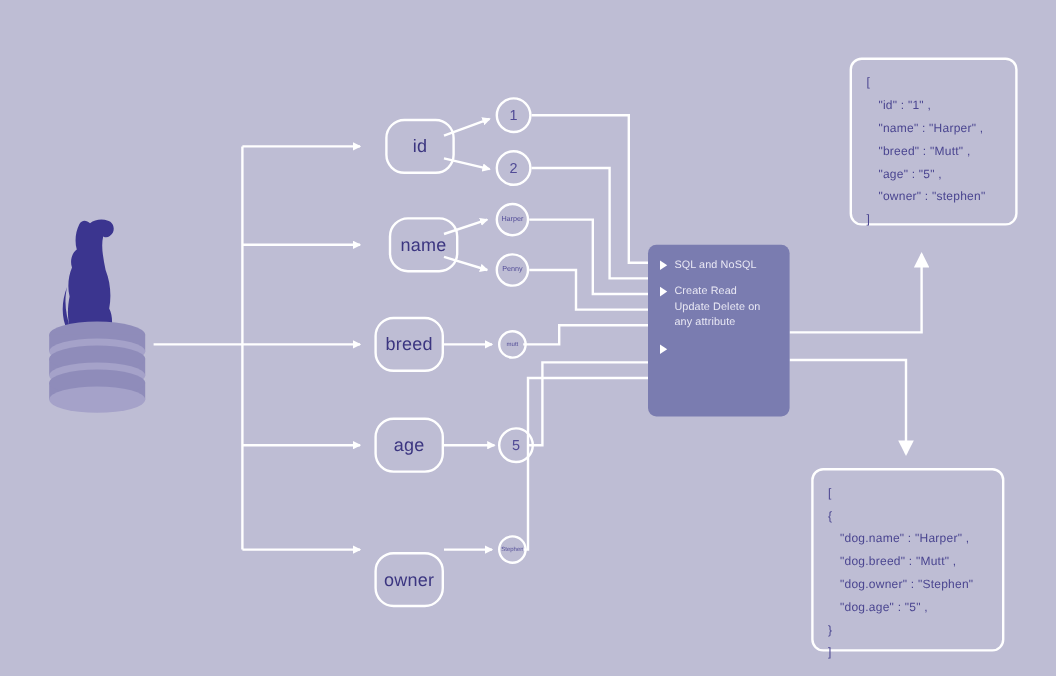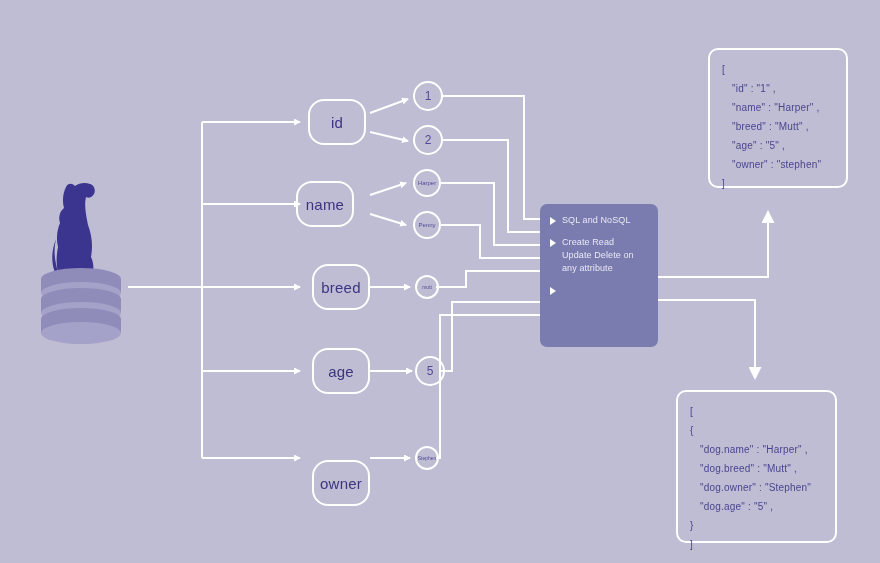--- a/index.html
+++ b/index.html
@@ -171,24 +171,24 @@
       <ellipse cx="45" cy="118" rx="40" ry="11" fill="#a5a2c9"></ellipse>
       <rect x="5" y="124" width="80" height="14" fill="#8f8cba"></rect>
       <ellipse cx="45" cy="124" rx="40" ry="11" fill="#8f8cba"></ellipse>
       <ellipse cx="45" cy="138" rx="40" ry="11" fill="#a5a2c9"></ellipse>
       <rect x="5" y="144" width="80" height="14" fill="#8f8cba"></rect>
       <ellipse cx="45" cy="144" rx="40" ry="11" fill="#8f8cba"></ellipse>
       <ellipse cx="45" cy="158" rx="40" ry="11" fill="#a5a2c9"></ellipse>
     </svg>
   </div>
 
-  <div class="attr-box" style="left:308px; top:99px;">
+  <div class="attr-box" style="left:321px; top:99px;">
       <span>id</span>
     </div>
-  <div class="attr-box" style="left:296px; top:181px;">
+  <div class="attr-box" style="left:324px; top:181px;">
       <span>name</span>
     </div>
   <div class="attr-box" style="left:312px; top:348px;">
       <span>age</span>
     </div>
   <div class="attr-box" style="left:312px; top:264px;">
       <span>breed</span>
     </div>
   <div class="attr-box" style="left:312px; top:460px;">
       <span>owner</span>

